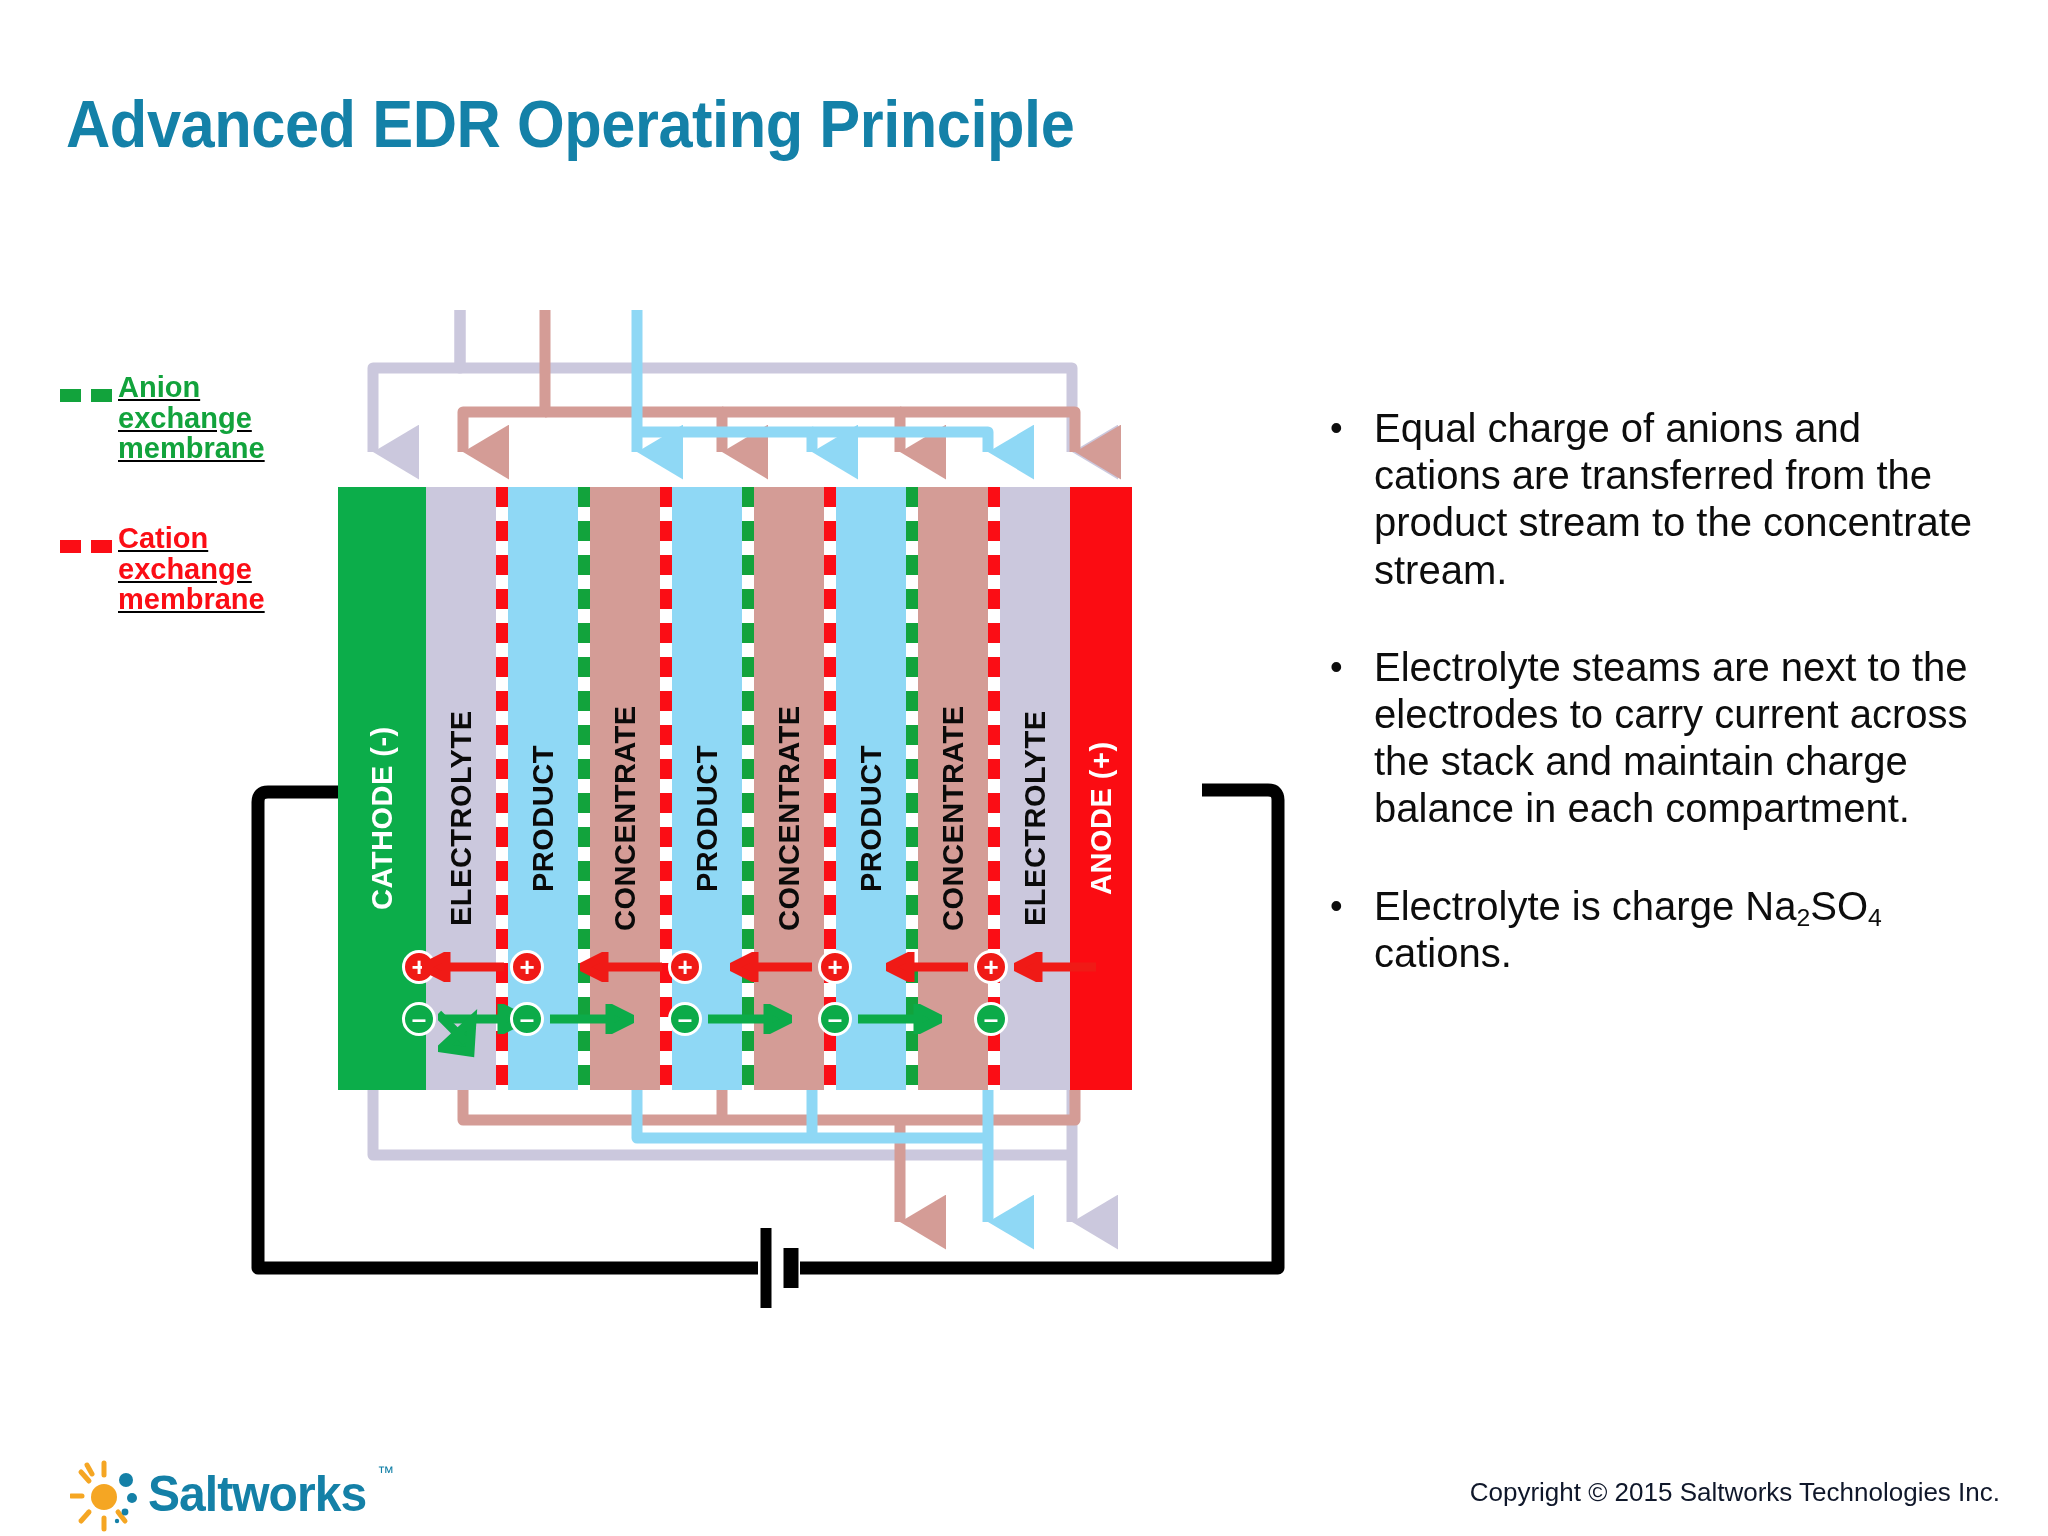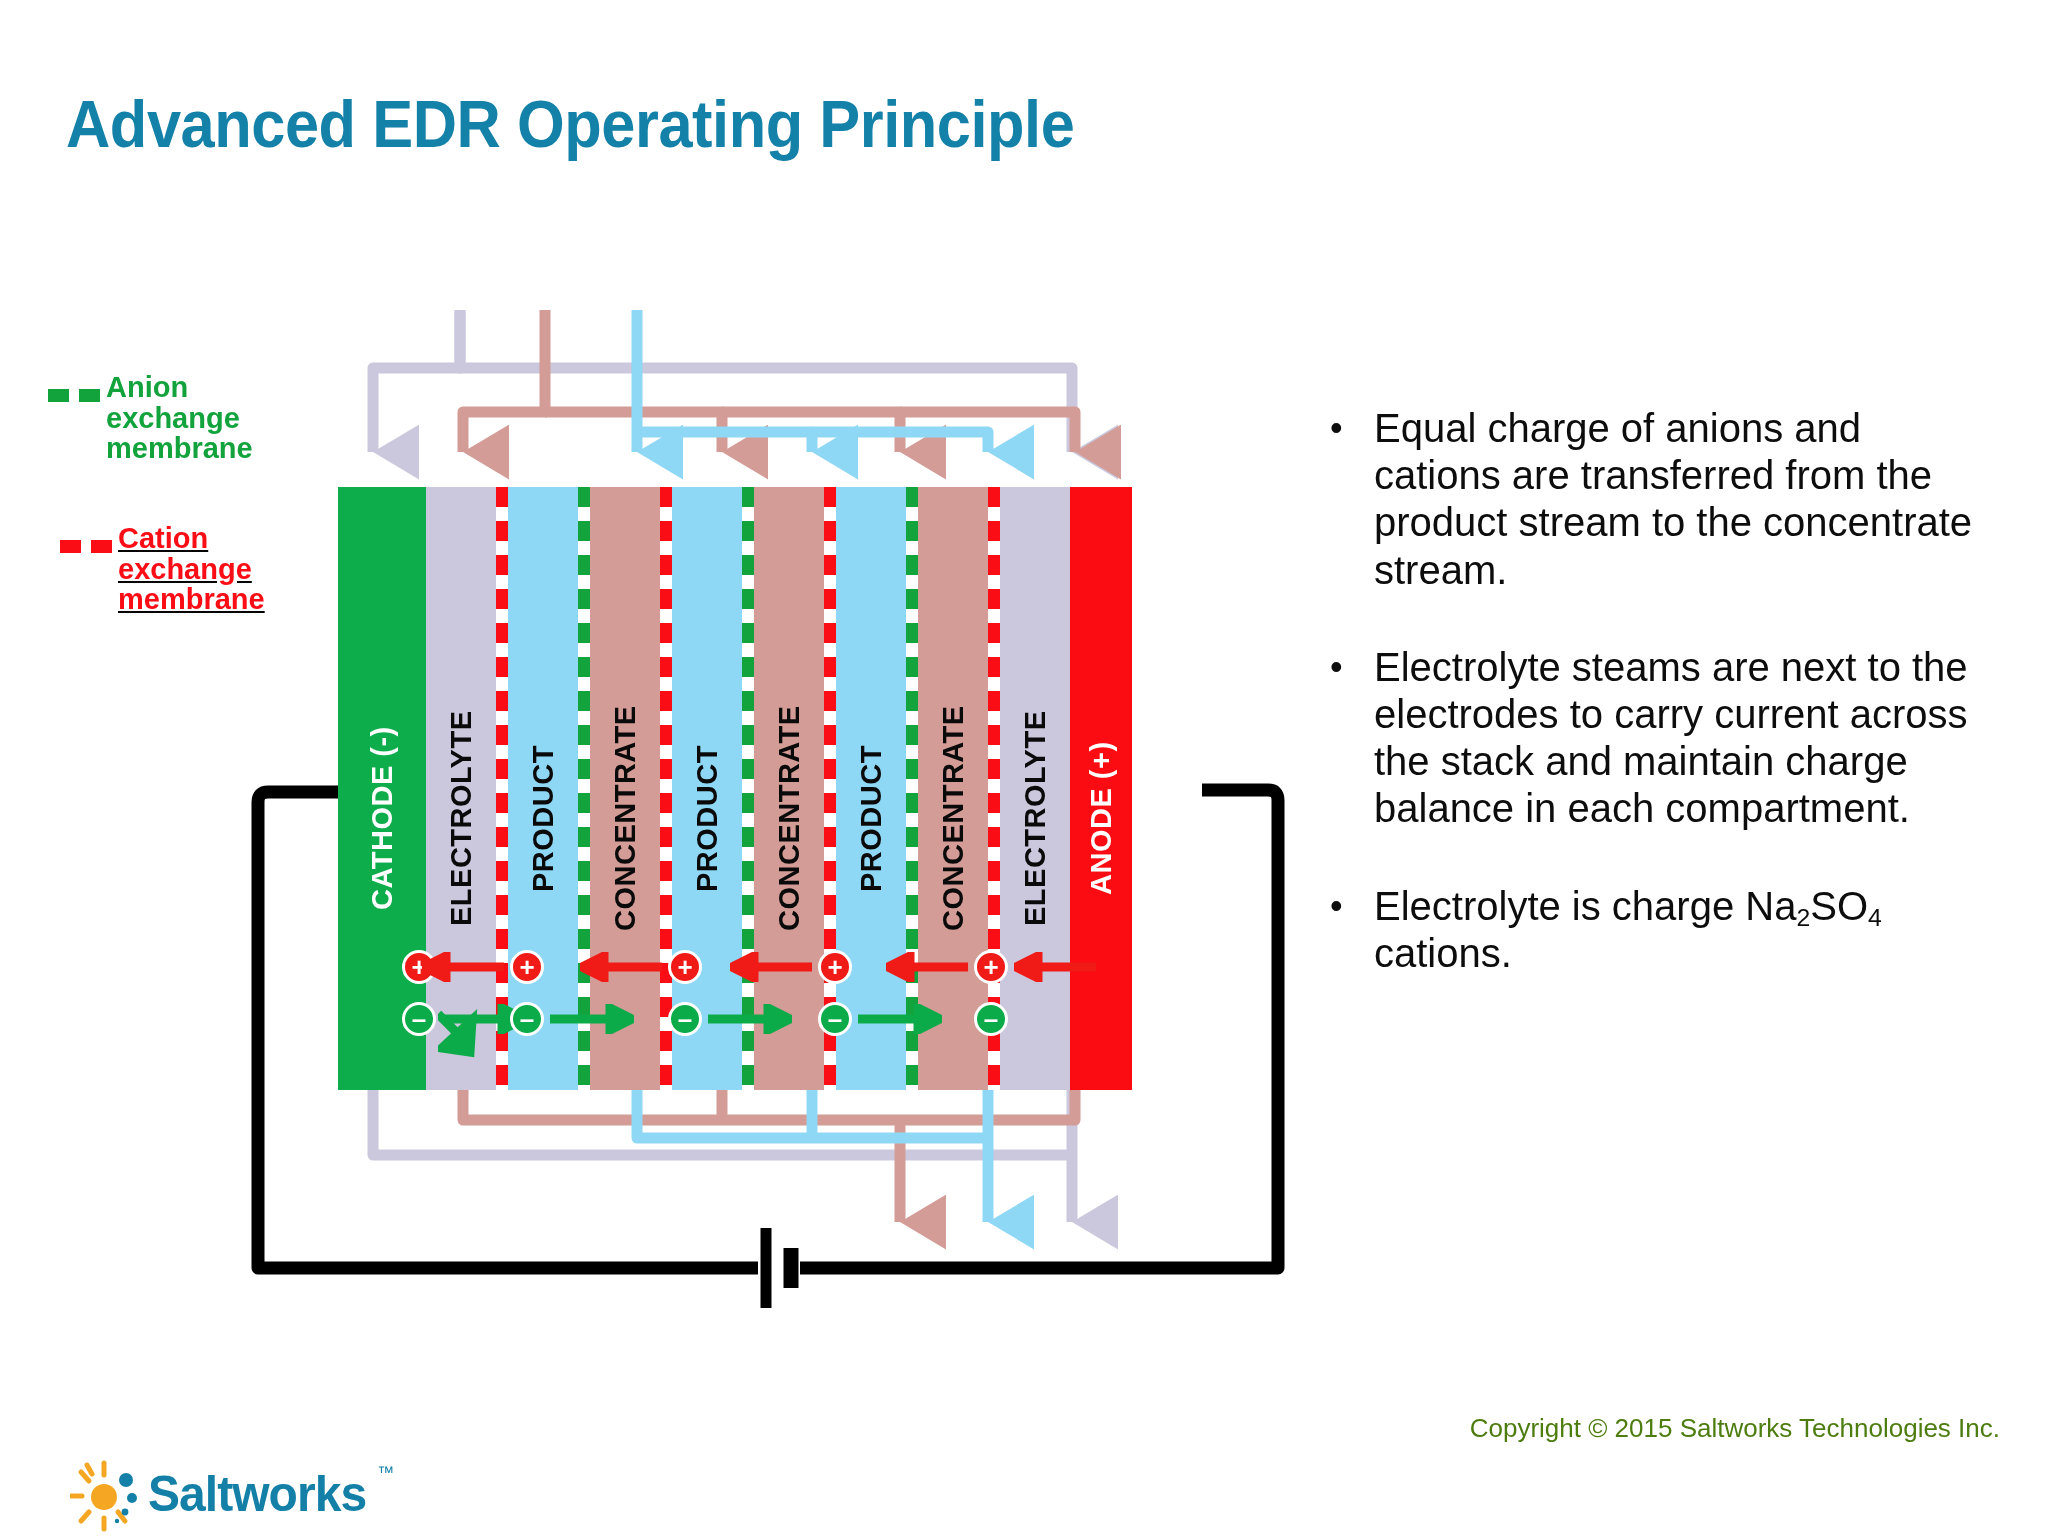--- a/index.html
+++ b/index.html
@@ -12,21 +12,21 @@
   
   #title{
     position:absolute;left:66px;top:86px;
     font-size:66px;font-weight:bold;color:#1481a8;
     letter-spacing:-0.5px;white-space:nowrap;
     transform:scaleX(0.93);transform-origin:left center;
   }
 
   
   .legend{position:absolute;}
-  #legend-anion{left:48px;top:372px;}
+  #legend-anion{left:60px;top:372px;text-decoration:underline;}
   #legend-cation{left:60px;top:523px;text-decoration:underline;}
   .legend-row{display:flex;align-items:flex-start;}
   .dash-swatch{width:52px;flex:0 0 52px;height:13px;margin-top:17px;margin-right:6px;
     display:flex;justify-content:space-between;}
   .dash-swatch i{display:block;width:21px;height:13px;}
   .legend-text{font-size:29px;font-weight:bold;line-height:1.06;}
   .green-txt{color:#12a33c;}
   .red-txt{color:#fb0d15;}
   .green-bg{background:#12a33c;}
   .red-bg{background:#fb0d15;}
@@ -77,21 +77,21 @@
   .bullet{display:flex;margin-bottom:50px;}
   .bdot{flex:0 0 44px;font-size:36px;line-height:1.26;}
   .btxt{flex:1;}
   sub{font-size:0.62em;vertical-align:baseline;position:relative;top:0.28em;}
 
   
   #logo{position:absolute;left:70px;top:1455px;display:flex;align-items:center;}
   #logo-name{font-size:50px;font-weight:bold;color:#1480a7;letter-spacing:-1px;
     transform:scaleX(0.96);transform-origin:left center;}
   #logo-tm{font-size:17px;color:#1480a7;align-self:flex-start;margin-top:8px;margin-left:2px;}
-  #copyright{position:absolute;right:48px;top:1413px;font-size:26px;color:#4d7c0f;}
+  #copyright{position:absolute;right:48px;top:1477px;font-size:26px;color:#0f172a;}
 </style>
 </head>
 <body>
 
 <div class="slide">
 
   <div id="title">Advanced EDR Operating Principle</div>
 
   <div class="legend" id="legend-anion">
     <div class="legend-row">

